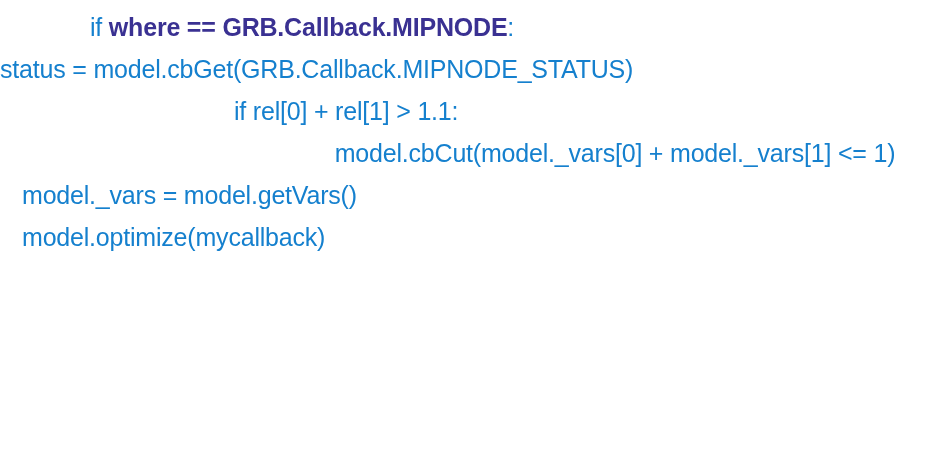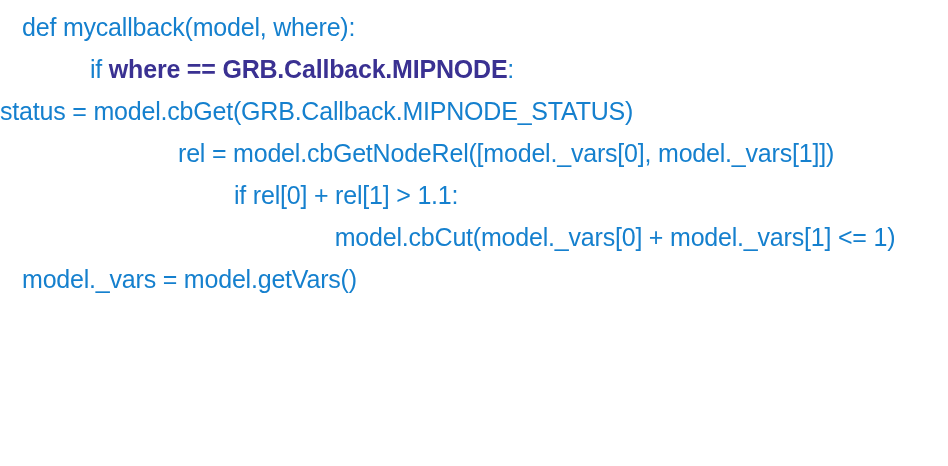--- a/index.html
+++ b/index.html
@@ -63,21 +63,20 @@
   .tok-highlight {
     color: #3a3192;
     font-weight: bold;
   }
 </style>
 </head>
 <body>
 
 <div id="code-figure">
   <div class="code-block" id="code-block">
-      <div class="code-line ind-0"><span class="tok tok-plain">def mycallback(model, where):</span></div>
       <div class="code-line ind-1"><span class="tok tok-plain">if </span><span class="tok tok-highlight">where == GRB.Callback.MIPNODE</span><span class="tok tok-plain">:</span></div>
       <div class="code-line ind-2"><span class="tok tok-plain">status = model.cbGet(GRB.Callback.MIPNODE_STATUS)</span></div>
-      <div class="code-line ind-3"><span class="tok tok-plain">rel = model.cbGetNodeRel([model._vars[0], model._vars[1]])</span></div>
       <div class="code-line ind-4"><span class="tok tok-plain">if rel[0] + rel[1] &gt; 1.1:</span></div>
       <div class="code-line ind-5"><span class="tok tok-plain">model.cbCut(model._vars[0] + model._vars[1] &lt;= 1)</span></div>
       <div class="code-line ind-0"><span class="tok tok-plain">model._vars = model.getVars()</span></div>
+      <div class="code-line ind-0"><span class="tok tok-plain">model.optimize(mycallback)</span></div>
     </div>
 </div>
 
 </body></html>

